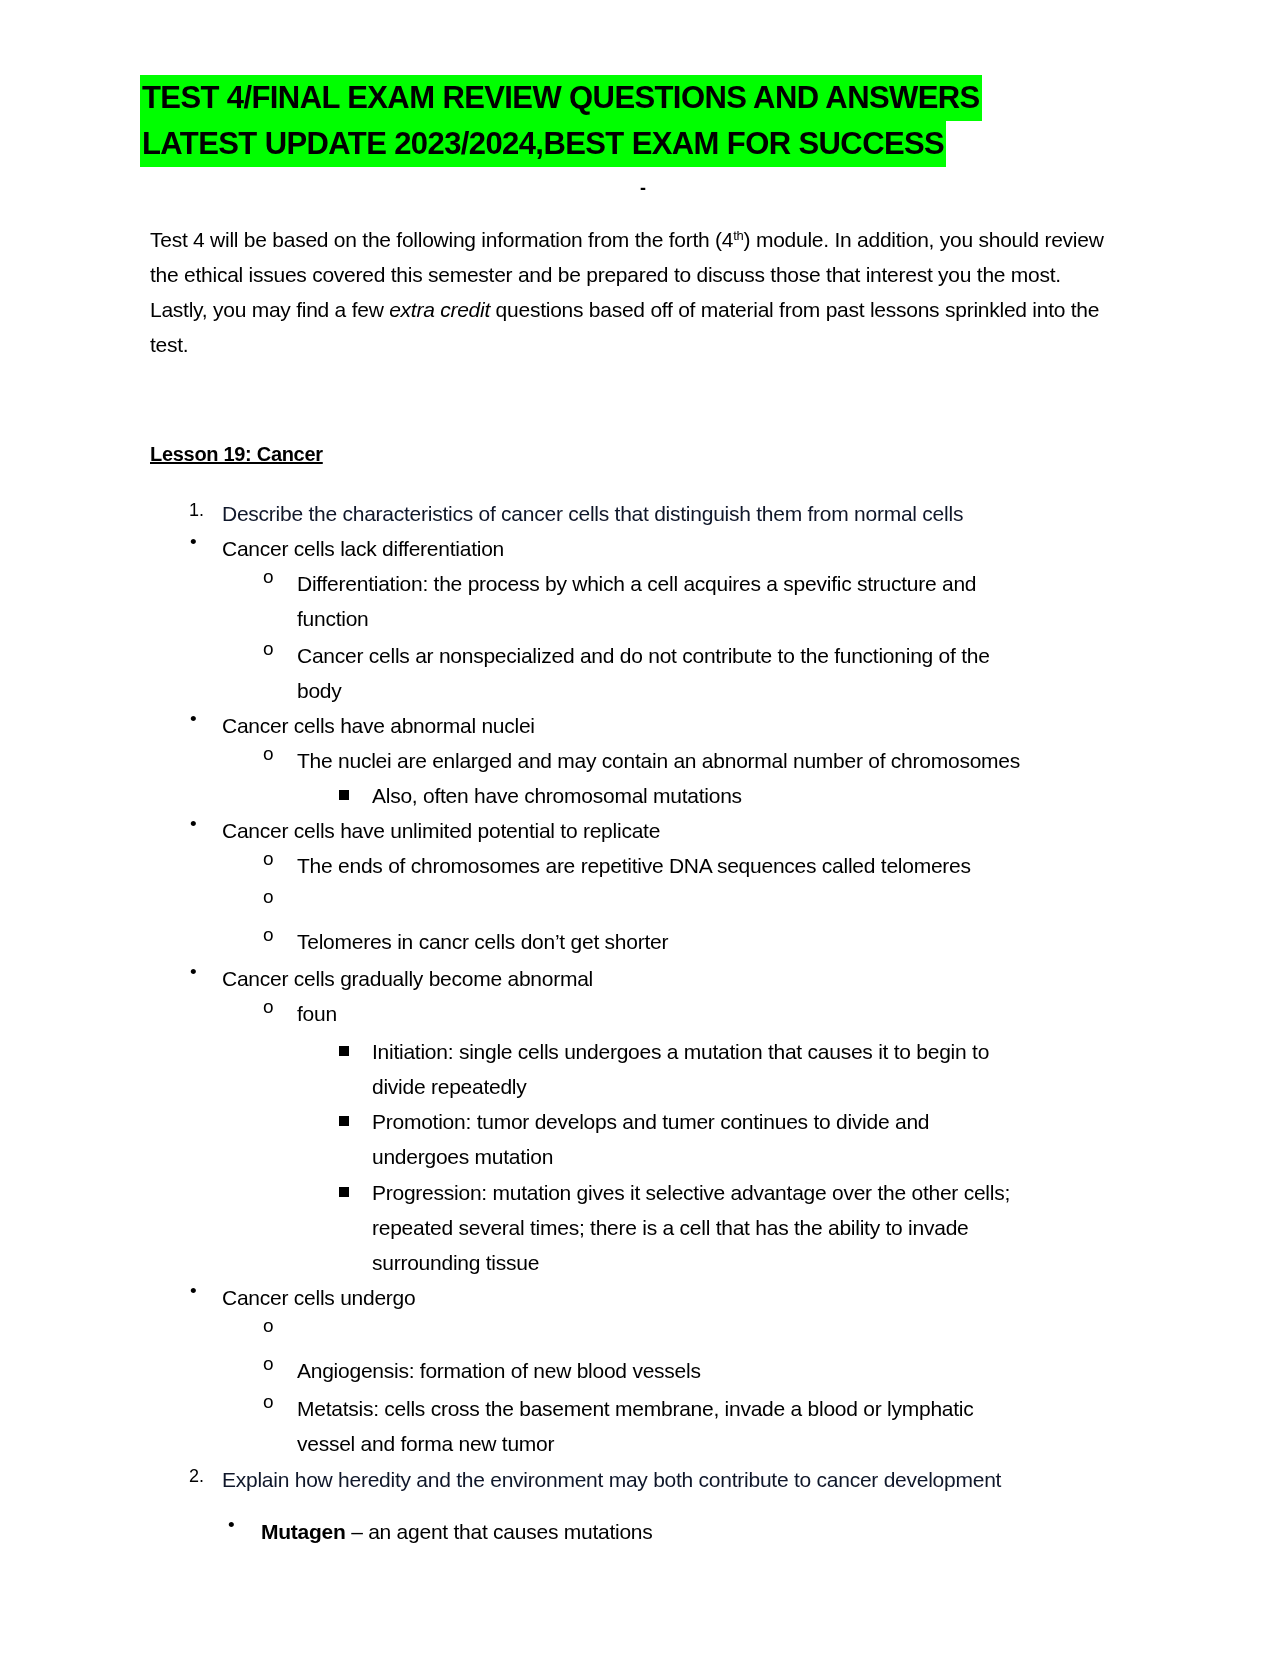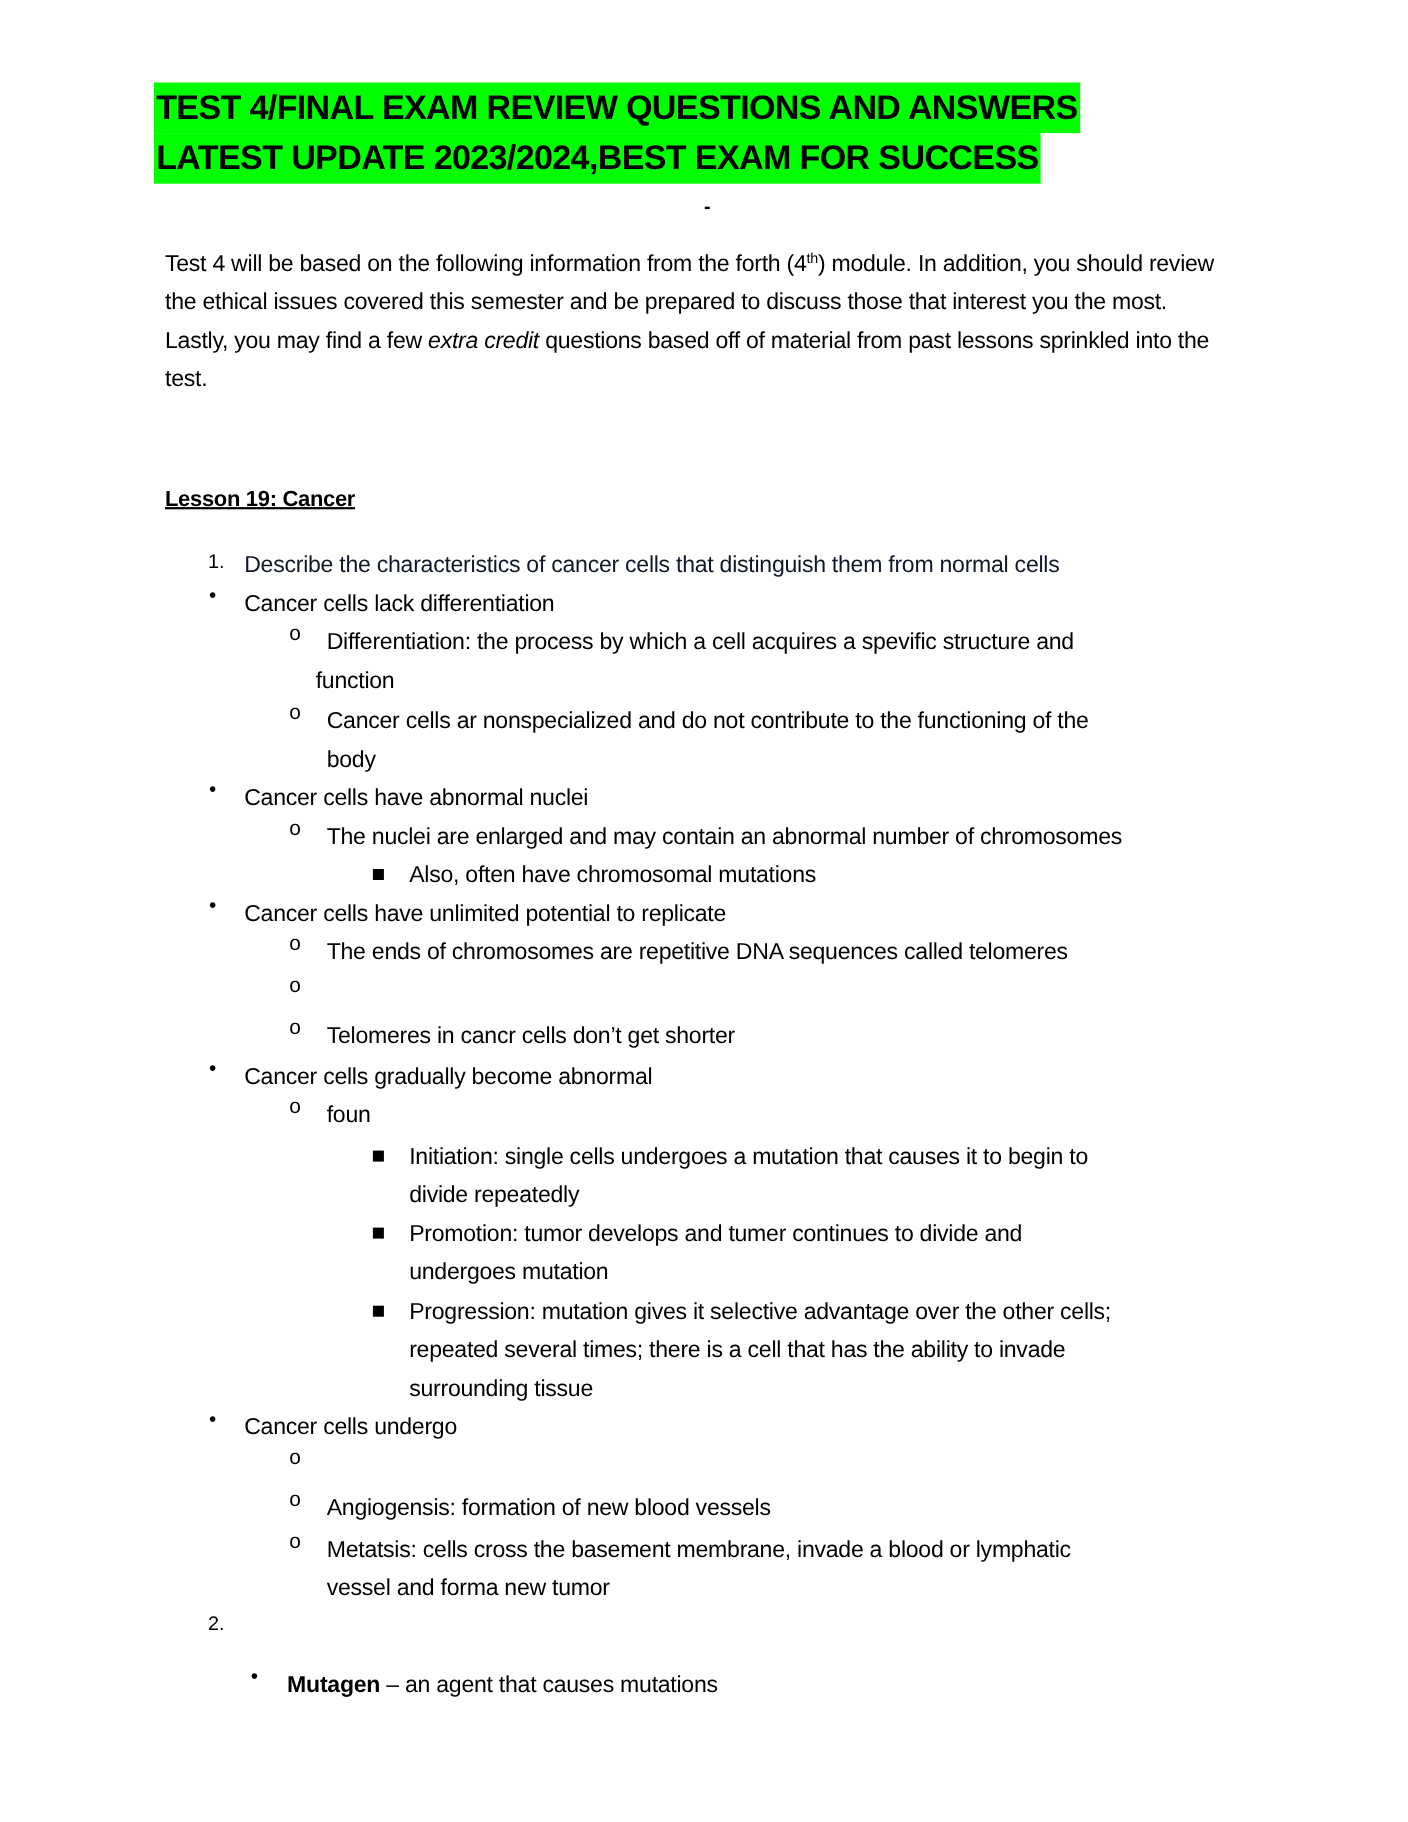--- a/index.html
+++ b/index.html
@@ -50,21 +50,21 @@
 
   <div class="lesson">Lesson 19: Cancer</div>
 
   <span class="marker" style="left:189px;top:500px;font-size:18px;">1.</span>
   <div class="line red" style="left:222px;top:496px;">Describe the characteristics of cancer cells that distinguish them from normal cells</div>
 
   <span class="marker" style="left:190px;top:531px;">•</span>
   <div class="line" style="left:222px;top:531px;">Cancer cells lack differentiation</div>
   <span class="marker" style="left:263px;top:566px;">o</span>
   <div class="line" style="left:297px;top:566px;">Differentiation: the process by which a cell acquires a spevific structure and</div>
-  <div class="line" style="left:287px;top:601px;text-align:right;">function</div>
+  <div class="line" style="left:297px;top:601px;text-align:right;">function</div>
   <span class="marker" style="left:263px;top:638px;">o</span>
   <div class="line" style="left:297px;top:638px;">Cancer cells ar nonspecialized and do not contribute to the functioning of the</div>
   <div class="line" style="left:297px;top:673px;">body</div>
 
   <span class="marker" style="left:190px;top:708px;">•</span>
   <div class="line" style="left:222px;top:708px;">Cancer cells have abnormal nuclei</div>
   <span class="marker" style="left:263px;top:743px;">o</span>
   <div class="line" style="left:297px;top:743px;">The nuclei are enlarged and may contain an abnormal number of chromosomes</div>
   <span class="sq" style="position:absolute;left:339px;top:790px;"></span>
   <div class="line" style="left:372px;top:778px;">Also, often have chromosomal mutations</div>
@@ -95,17 +95,18 @@
   <span class="marker" style="left:190px;top:1280px;">•</span>
   <div class="line" style="left:222px;top:1280px;">Cancer cells undergo</div>
   <span class="marker" style="left:263px;top:1315px;">o</span>
   <span class="marker" style="left:263px;top:1353px;">o</span>
   <div class="line" style="left:297px;top:1353px;">Angiogensis: formation of new blood vessels</div>
   <span class="marker" style="left:263px;top:1391px;">o</span>
   <div class="line" style="left:297px;top:1391px;">Metatsis: cells cross the basement membrane, invade a blood or lymphatic</div>
   <div class="line" style="left:297px;top:1426px;">vessel and forma new tumor</div>
 
   <span class="marker" style="left:189px;top:1466px;font-size:18px;">2.</span>
+  <div class="line red" style="left:222px;top:1462px;">Explain how heredity and the environment may both contribute to cancer development</div>
 
   <span class="marker" style="left:228px;top:1514px;">•</span>
   <div class="line" style="left:261px;top:1514px;"><b>Mutagen</b><span> – an agent that causes mutations</span></div>
 
 </div>
 
 </body></html>

